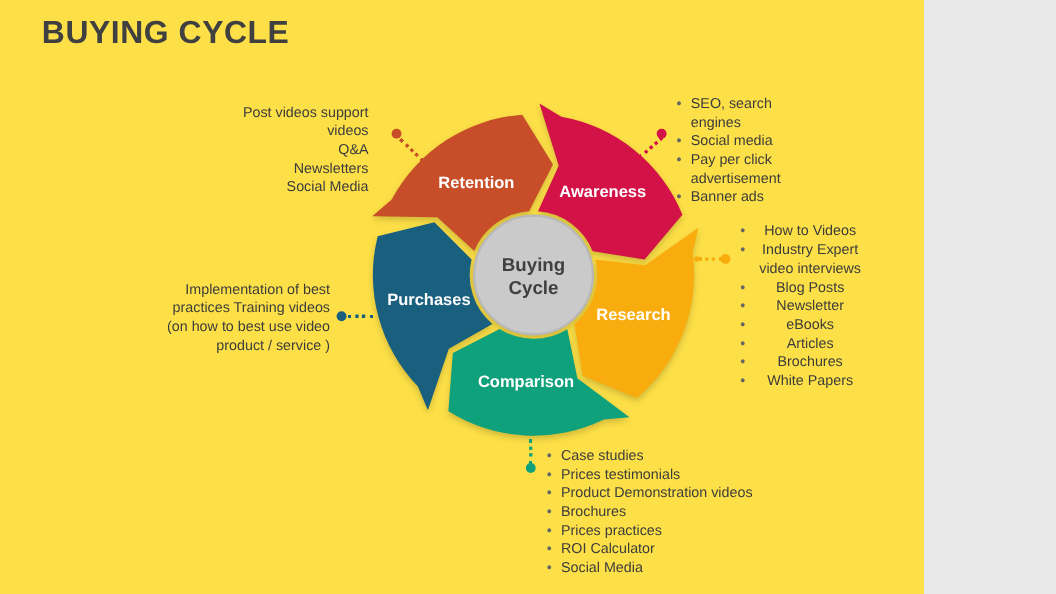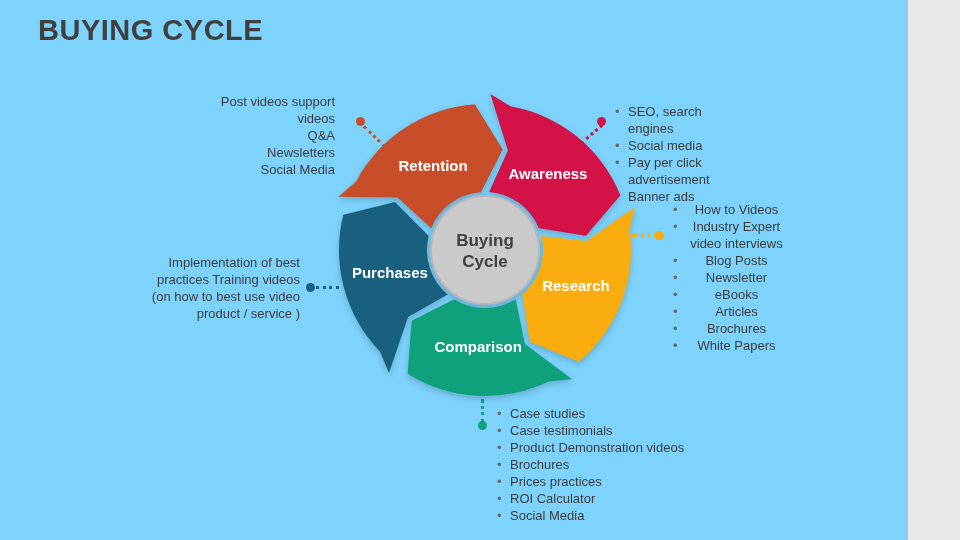--- a/index.html
+++ b/index.html
@@ -1,31 +1,31 @@
 <!DOCTYPE html>
 <html><head>
 <meta charset="utf-8">
 <style>
   html,body{margin:0;padding:0;}
   body{width:960px;height:540px;overflow:hidden;background:#e9e9e9;}
   .slide{
-    position:relative;width:908px;height:540px;background:#7dd3fc;
+    position:relative;width:840px;height:540px;background:#fde047;
     font-family:"Liberation Sans", sans-serif;color:#3C3C3C;
   }
   .slide-title{
     position:absolute;left:38px;top:14px;margin:0;
     font-size:29px;font-weight:700;letter-spacing:.5px;color:#404040;
   }
   .note{position:absolute;font-size:13px;line-height:17px;text-align:right;color:#3C3C3C;}
   .note-retention{left:180px;top:93px;width:155px;}
   .note-purchases{left:130px;top:254px;width:170px;}
   .bullets{position:absolute;margin:0;padding:0;list-style:none;font-size:13px;line-height:17px;color:#3C3C3C;}
   .bullets li{position:relative;padding-left:15px;}
   .bullets li::before{content:"\2022";position:absolute;left:2px;top:0;color:#666;}
-  .bullets-awareness{left:613px;top:103px;width:128px;}
+  .bullets-awareness{left:613px;top:85px;width:128px;}
   .bullets-research{left:671px;top:201px;width:116px;text-align:center;}
   .bullets-comparison{left:495px;top:405px;width:215px;}
   .wheel{position:absolute;left:325px;top:90px;width:320px;height:320px;
     filter:drop-shadow(0 3px 3px rgba(0,0,0,0.18));}
   .seg-label{font-family:"Liberation Sans",sans-serif;font-size:15px;font-weight:700;fill:#ffffff;
     text-anchor:middle;dominant-baseline:middle;}
   .center-circle{stroke-width:2;}
   .center-text{font-family:"Liberation Sans",sans-serif;font-size:17px;font-weight:700;fill:#404040;
     text-anchor:middle;}
   .leader-line{position:absolute;height:0;border-top:3px dotted var(--c,#888);transform-origin:0 50%;}
@@ -58,21 +58,21 @@
       <li>Industry Expert video interviews</li>
       <li>Blog Posts</li>
       <li>Newsletter</li>
       <li>eBooks</li>
       <li>Articles</li>
       <li>Brochures</li>
       <li>White Papers</li>
     </ul>
   <ul class="bullets bullets-comparison">
       <li>Case studies</li>
-      <li>Case testimonials</li>
+      <li>Prices testimonials</li>
       <li>Product Demonstration videos</li>
       <li>Brochures</li>
       <li>Prices practices</li>
       <li>ROI Calculator</li>
       <li>Social Media</li>
     </ul>
   <div class="note note-purchases">
       <div>Implementation of best</div>
       <div>practices Training videos</div>
       <div>(on how to best use video</div>

